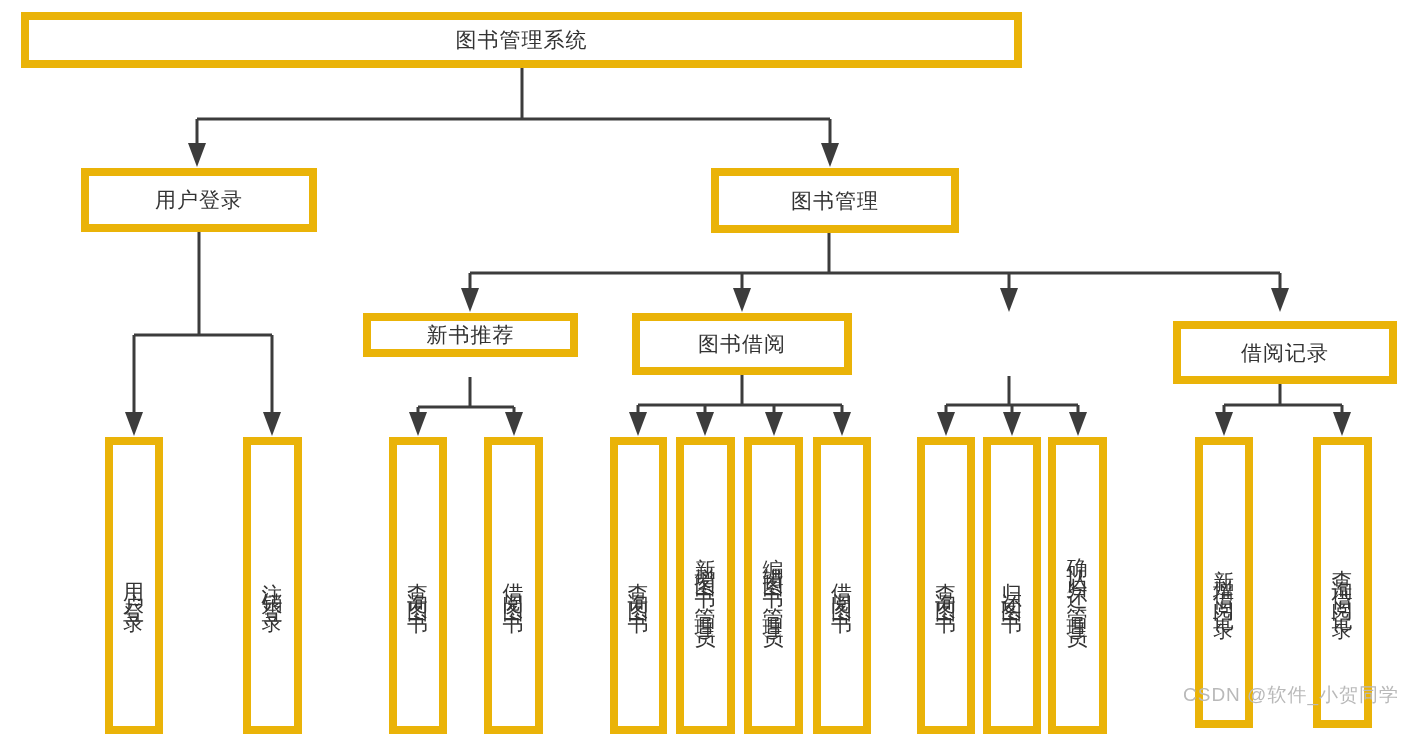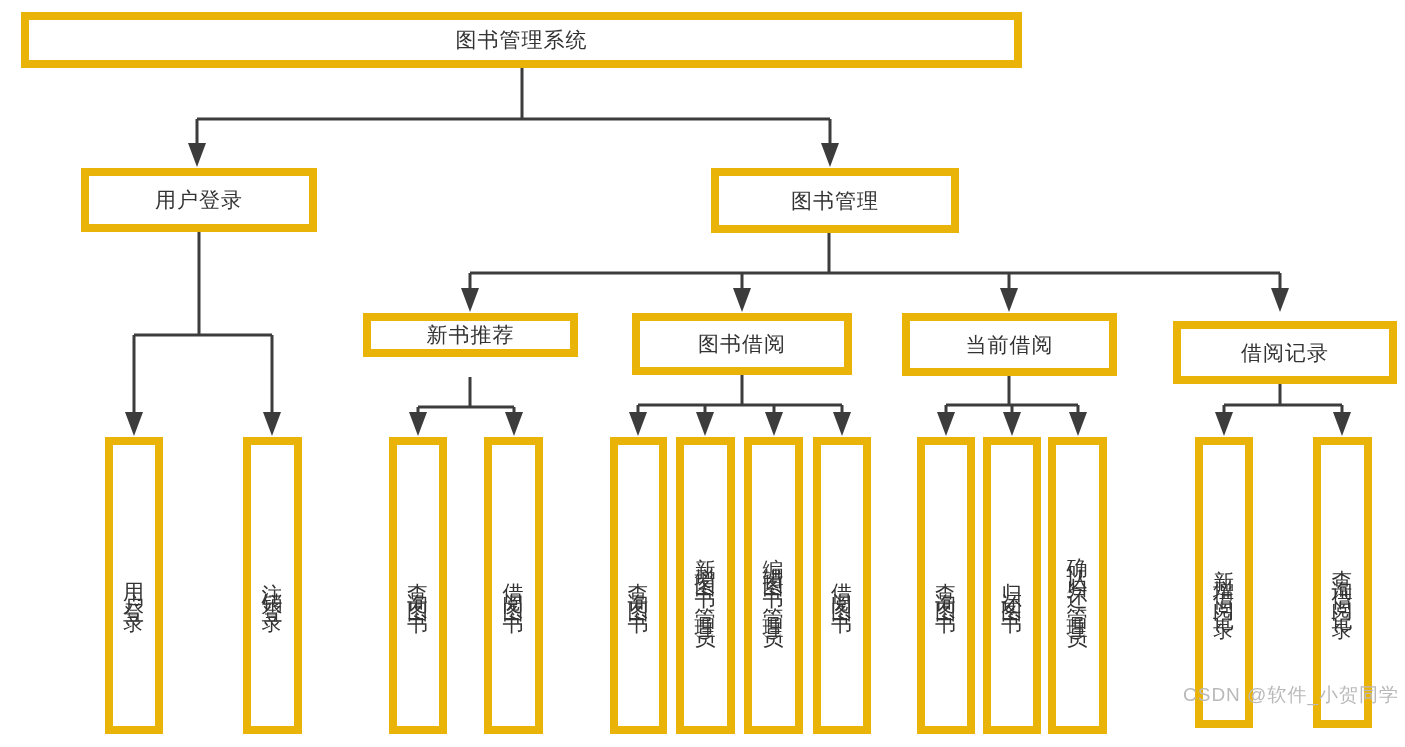--- a/index.html
+++ b/index.html
@@ -106,23 +106,20 @@
   <div class="node h" style="left:711px;top:168px;width:248px;height:65px">
     <span>图书管理</span>
   </div>
 
   <div class="node h" style="left:363px;top:313px;width:215px;height:44px">
     <span>新书推荐</span>
   </div>
   <div class="node h" style="left:632px;top:313px;width:220px;height:62px">
     <span>图书借阅</span>
   </div>
-  <div class="node h" style="left:902px;top:313px;width:215px;height:63px">
-    <span>当前借阅</span>
-  </div>
   <div class="node h" style="left:1173px;top:321px;width:224px;height:63px">
     <span>借阅记录</span>
   </div>
 
   <div class="node v" style="left:105px;top:437px;width:58px;height:297px">
     <span>用户登录</span>
   </div>
   <div class="node v" style="left:243px;top:437px;width:59px;height:297px">
     <span>注销登录</span>
   </div>

